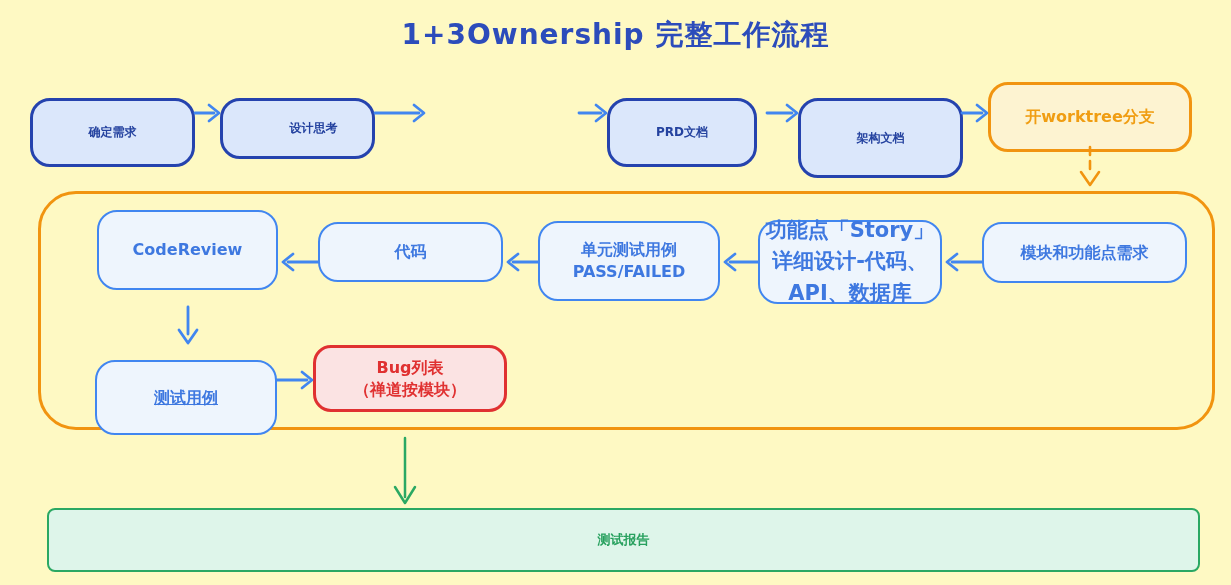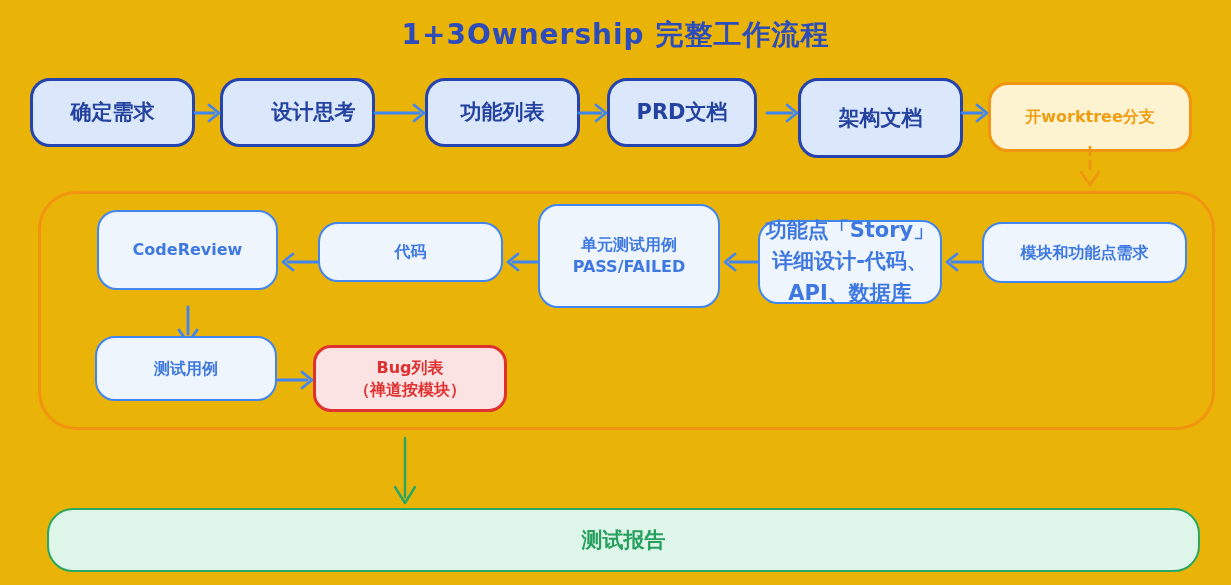--- a/index.html
+++ b/index.html
@@ -4,21 +4,21 @@
 <style>
   html, body { margin: 0; padding: 0; }
   body {
     font-family: "DejaVu Sans", "Liberation Sans", sans-serif;
     background: #ffffff;
   }
   #canvas {
     position: relative;
     width: 1231px;
     height: 585px;
-    background: #eab308;
+    background: #fef9c3;
     overflow: hidden;
   }
   .title {
     position: absolute;
     left: 0; top: 16px;
     width: 100%;
     text-align: center;
     font-size: 28px;
     font-weight: bold;
     letter-spacing: 1px;
@@ -33,21 +33,22 @@
     box-sizing: border-box;
     border-radius: 20px;
     font-weight: 600;
     white-space: pre-line;
     line-height: 1.35;
   }
   .node-top {
     border: 3px solid var(--navy_border);
     background: var(--navy_fill);
     color: var(--navy_text);
-    font-size: 21px;
+    font-size: 12px;
+    margin-top: 20px;
   }
   .node-worktree {
     border: 3px solid var(--orange);
     background: var(--orange_fill);
     color: var(--orange_text);
     font-size: 16px;
   }
   .node-inner {
     border: 2.6px solid var(--accent_blue);
     background: var(--inner_fill);
@@ -59,22 +60,22 @@
     border: 3px solid var(--red);
     background: var(--red_fill);
     color: var(--red);
     font-size: 16px;
     border-radius: 18px;
   }
   .node-report {
     border: 2.6px solid var(--green);
     background: var(--green_fill);
     color: var(--green_text);
-    font-size: 21px;
-    border-radius: 26px;
+    font-size: 13px;
+    border-radius: 8px;
   }
   .dev-loop {
     position: absolute;
     left: 38px; top: 191px;
     width: 1177px; height: 239px;
     box-sizing: border-box;
     border: 3px solid var(--orange);
     border-radius: 38px;
     background: transparent;
   }
@@ -89,22 +90,21 @@
   .green-arrow line, .green-arrow polyline { stroke: var(--green); stroke-width: 2.5; }
 </style>
 </head>
 <body>
 
 <div id="canvas">
 
   <div class="title">1+3Ownership 完整工作流程</div>
 
   <div class="node node-top" style="left:30px;top:78px;width:165px;height:69px;">确定需求</div>
-  <div class="node node-top" style="left:220px;top:78px;width:155px;height:69px;padding-left:32px;">设计思考</div>
-  <div class="node node-top" style="left:425px;top:78px;width:155px;height:69px;">功能列表</div>
+  <div class="node node-top" style="left:220px;top:78px;width:155px;height:61px;padding-left:32px;">设计思考</div>
   <div class="node node-top" style="left:607px;top:78px;width:150px;height:69px;">PRD文档</div>
   <div class="node node-top" style="left:798px;top:78px;width:165px;height:80px;">架构文档</div>
   <div class="node node-worktree" style="left:988px;top:82px;width:204px;height:70px;">开worktree分支</div>
 
   <svg class="arrow blue-arrow" style="left:194px;top:100px;" width="28" height="26">
     <line x1="1" y1="13" x2="20" y2="13"></line>
       <polyline points="15,5 25,13 15,21"></polyline>
     </svg>
   <svg class="arrow blue-arrow" style="left:374px;top:100px;" width="53" height="26">
     <line x1="1" y1="13" x2="45" y2="13"></line>
@@ -127,21 +127,21 @@
     <line x1="13" y1="1" x2="13" y2="29" stroke-dasharray="8 6"></line>
       <polyline points="4,26 13,39 22,26"></polyline>
     </svg>
 
   <div class="dev-loop"></div>
 
   <div class="node node-inner" style="left:982px;top:222px;width:205px;height:61px;">模块和功能点需求</div>
   <div class="node node-inner node-story" style="left:758px;top:220px;width:184px;height:84px;">功能点「Story」
 详细设计-代码、
 API、数据库</div>
-  <div class="node node-inner" style="left:538px;top:204px;width:182px;height:104px;">单元测试用例
+  <div class="node node-inner" style="left:538px;top:221px;width:182px;height:80px;">单元测试用例
 PASS/FAILED</div>
   <div class="node node-inner" style="left:318px;top:222px;width:185px;height:60px;">代码</div>
   <div class="node node-inner" style="left:97px;top:210px;width:181px;height:80px;">CodeReview</div>
 
   <svg class="arrow blue-arrow" style="left:943px;top:249px;" width="40" height="26">
     <line x1="39" y1="13" x2="9" y2="13"></line>
       <polyline points="14,5 4,13 14,21"></polyline>
     </svg>
   <svg class="arrow blue-arrow" style="left:721px;top:249px;" width="38" height="26">
     <line x1="37" y1="13" x2="9" y2="13"></line>
@@ -154,21 +154,21 @@
   <svg class="arrow blue-arrow" style="left:279px;top:249px;" width="40" height="26">
     <line x1="39" y1="13" x2="9" y2="13"></line>
       <polyline points="14,5 4,13 14,21"></polyline>
     </svg>
 
   <svg class="arrow blue-arrow" style="left:175px;top:306px;" width="26" height="40">
     <line x1="13" y1="1" x2="13" y2="28"></line>
       <polyline points="4,24 13,37 22,24"></polyline>
     </svg>
 
-  <div class="node node-inner" style="left:95px;top:336px;width:182px;height:65px;">测试用例</div>
+  <div class="node node-inner" style="left:95px;top:360px;width:182px;height:75px;text-decoration:underline;">测试用例</div>
   <div class="node node-bug" style="left:313px;top:345px;width:194px;height:67px;">Bug列表
 （禅道按模块）</div>
 
   <svg class="arrow blue-arrow" style="left:276px;top:367px;" width="39" height="26">
     <line x1="1" y1="13" x2="31" y2="13"></line>
       <polyline points="26,5 36,13 26,21"></polyline>
     </svg>
 
   <svg class="arrow green-arrow" style="left:391px;top:437px;" width="28" height="70">
     <line x1="14" y1="1" x2="14" y2="60"></line>

